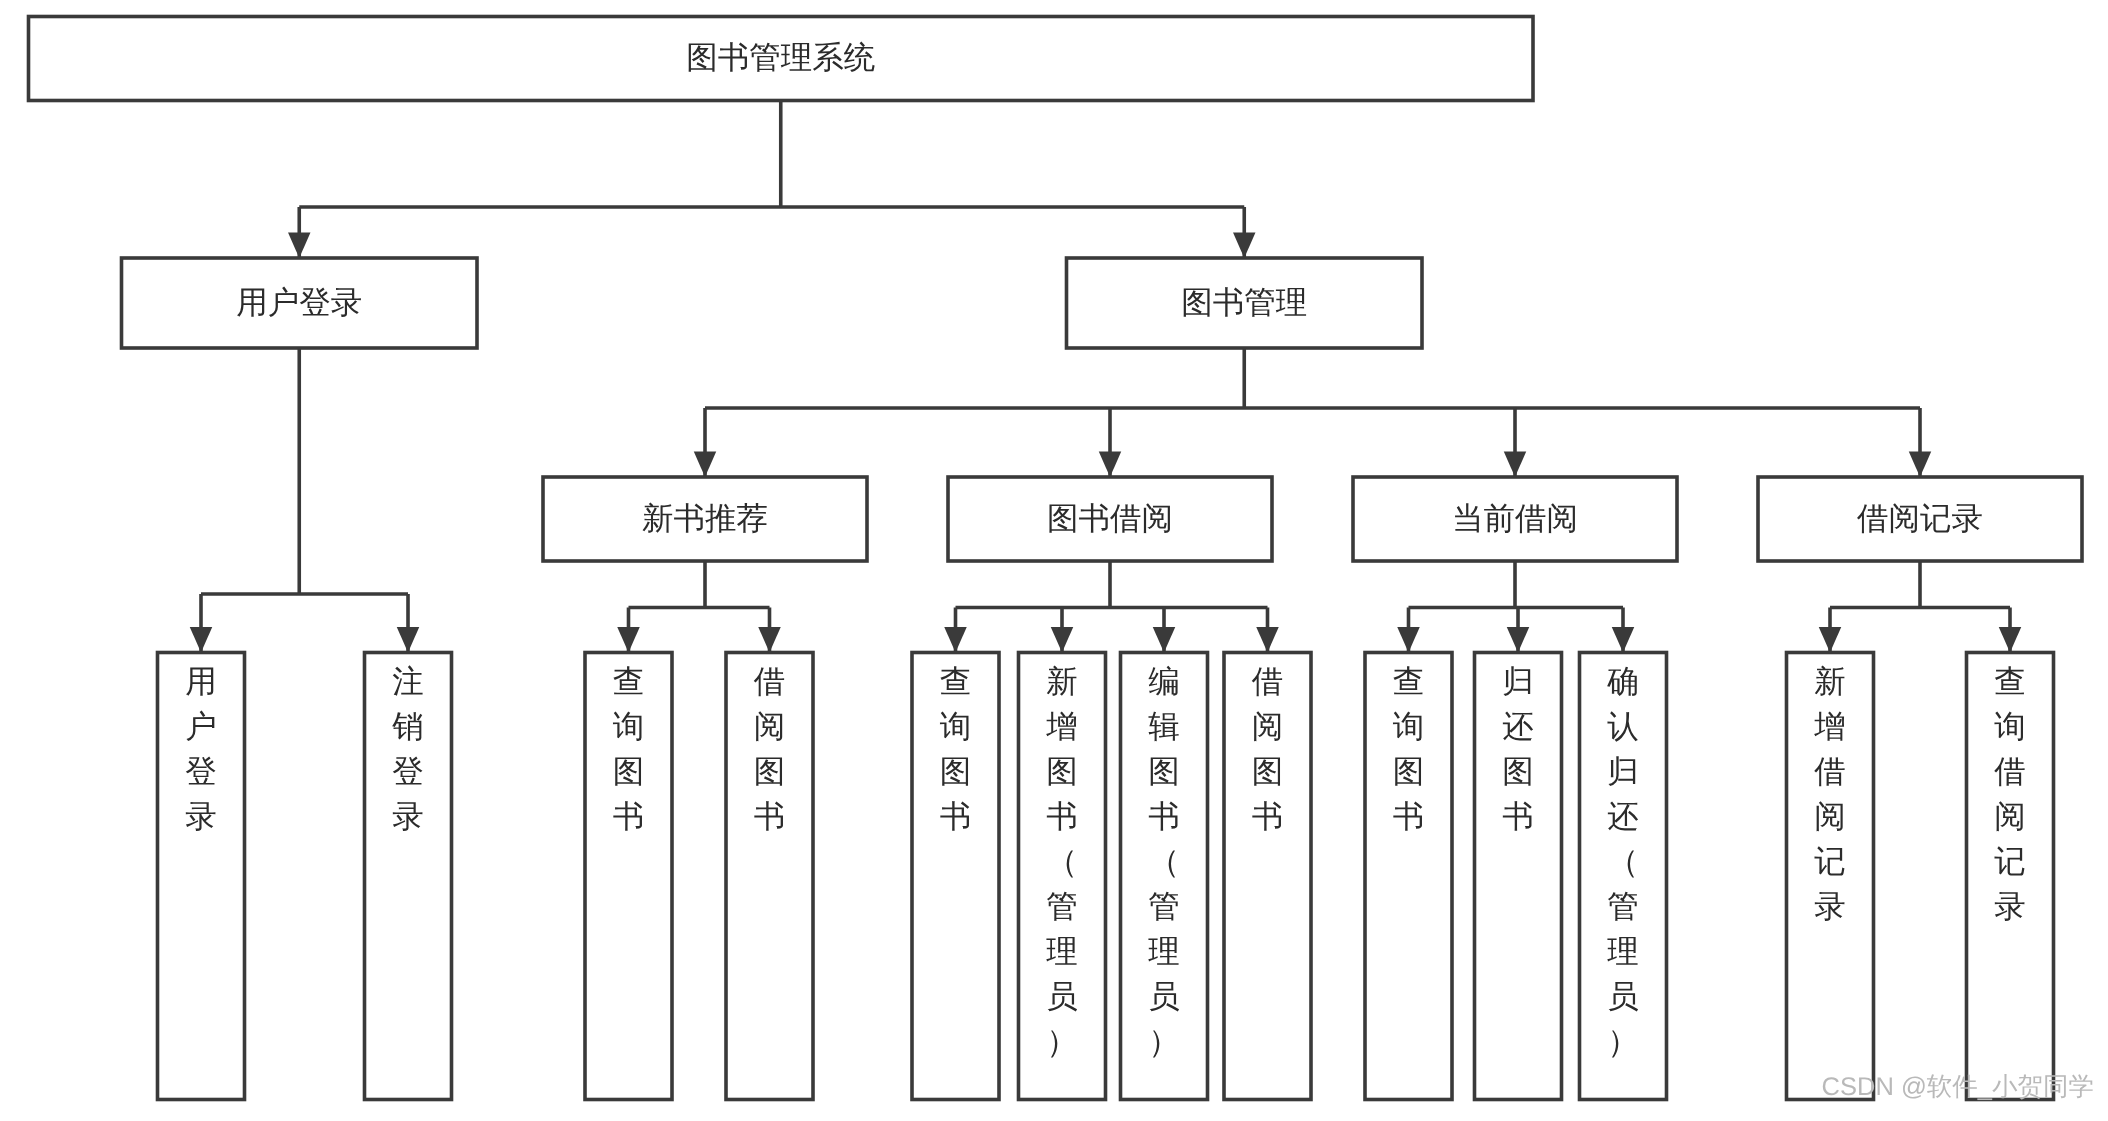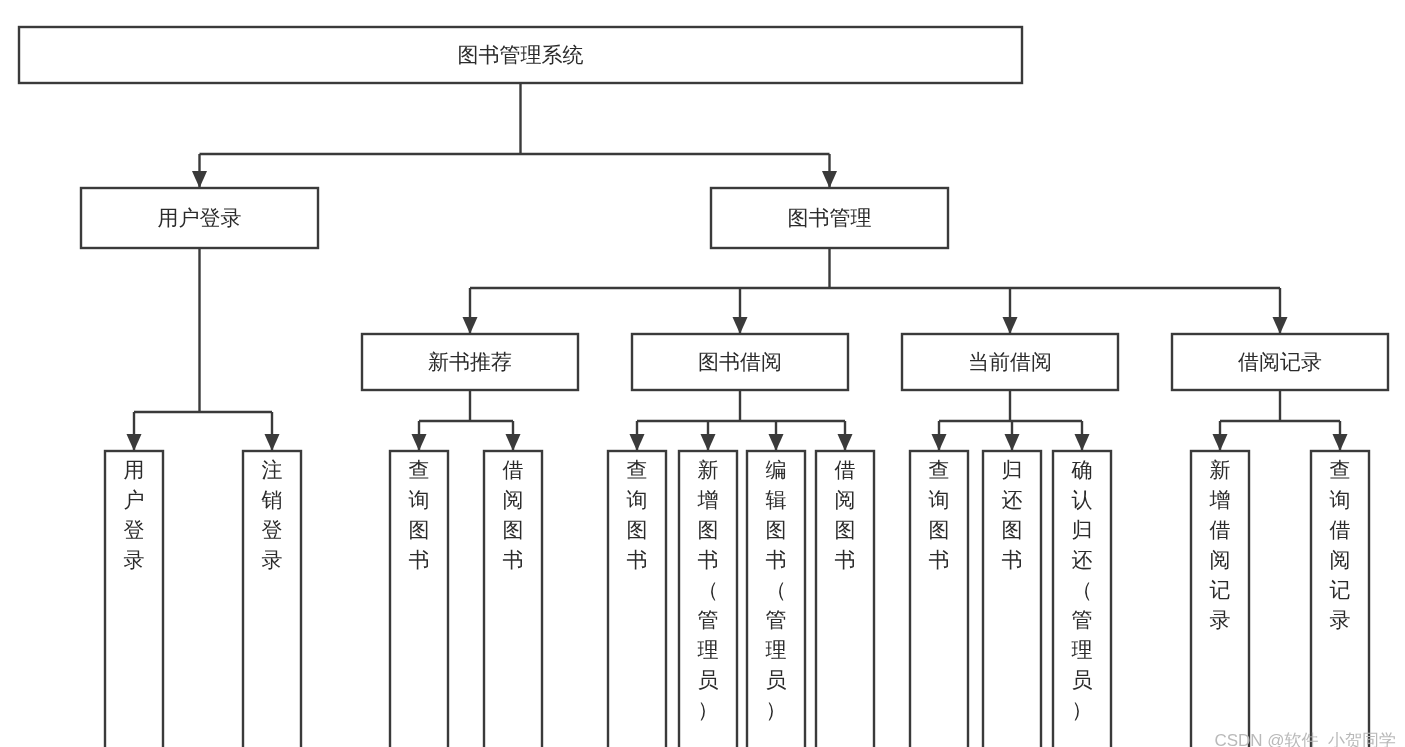--- a/index.html
+++ b/index.html
@@ -11,21 +11,21 @@
   body {
     width: 1405px;
     height: 747px;
     font-family: "Liberation Sans", "DejaVu Sans", sans-serif;
     overflow: hidden;
     position: relative;
   }
   #diagram-root {
     position: absolute;
     left: 0;
-    top: 16px;
+    top: 0;
     width: 1405px;
     height: 565px;
   }
   .node-box {
     fill: #ffffff;
     stroke: #3a3a3a;
     stroke-width: 2.4;
   }
   .node-label {
     fill: #2b2b2b;

